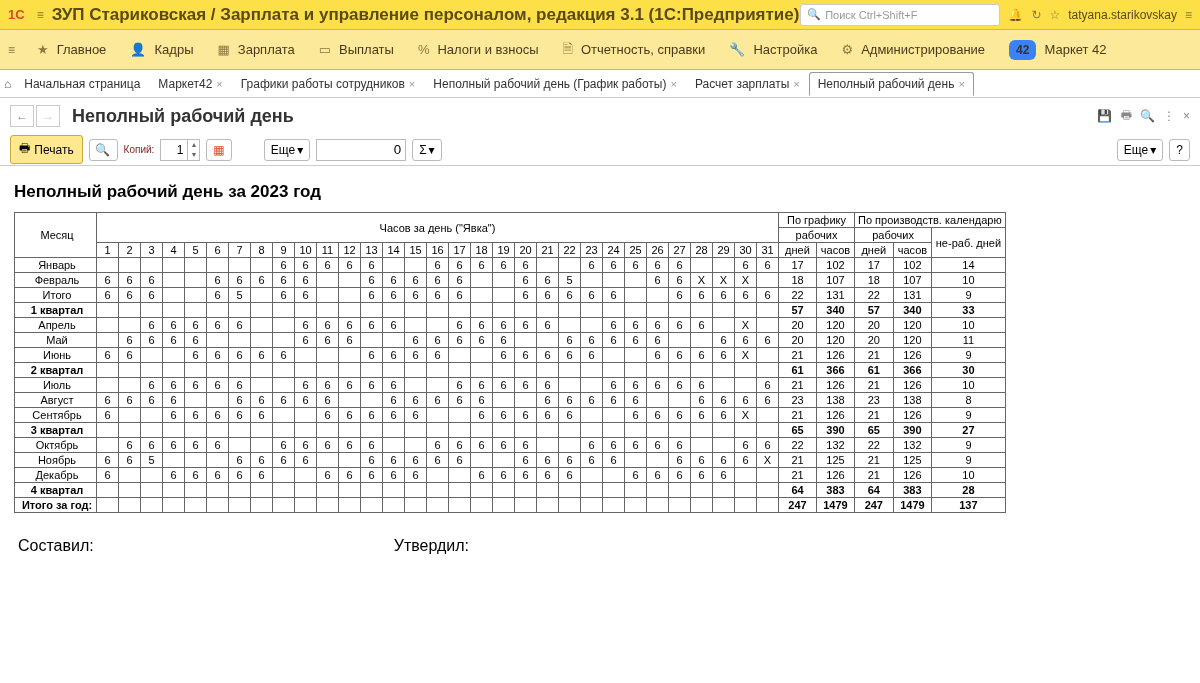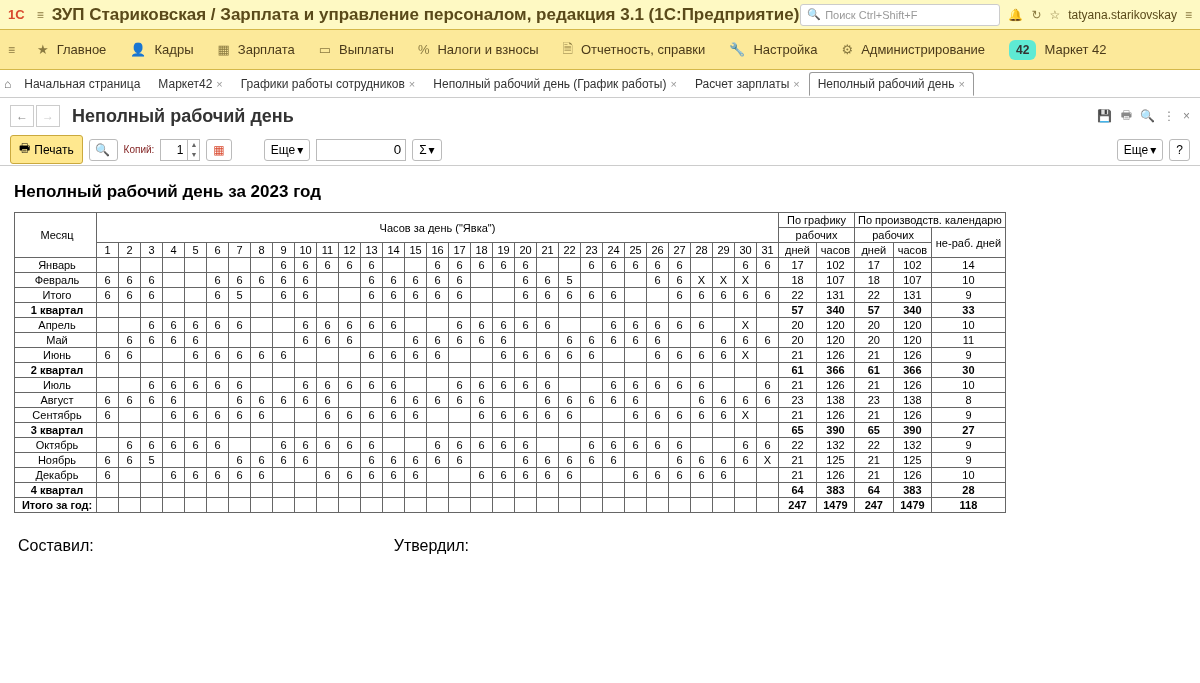--- a/index.html
+++ b/index.html
@@ -1,30 +1,30 @@
 <!DOCTYPE html>
 <html><head>
 <meta charset="utf-8">
 <style>
   * { box-sizing: border-box; margin: 0; padding: 0; }
   body { font-family: Arial, sans-serif; font-size: 12px; background: #fff; width: 1200px; height: 683px; overflow: hidden; }
-  .titlebar { background: #fef9c3; height: 30px; display: flex; align-items: center; padding: 0 8px; border-bottom: 1px solid #d4b84a; }
+  .titlebar { background: #fde047; height: 30px; display: flex; align-items: center; padding: 0 8px; border-bottom: 1px solid #d4b84a; }
   .logo-1c { color: #d94a2f; font-weight: bold; font-size: 13px; margin-right: 4px; }
   .burger { margin: 0 8px; color: #8a7a40; cursor: pointer; }
   .title-text { color: #5a4a1a; font-size: 17px; font-weight: bold; }
   .titlebar-right { margin-left: auto; display: flex; align-items: center; gap: 8px; }
   .search-box { background: #fff; border: 1px solid #ccc; border-radius: 3px; padding: 2px 6px; width: 200px; height: 22px; display: flex; align-items: center; color: #999; font-size: 11px; }
   .search-icon { margin-right: 4px; }
   .ti-icon { color: #8a7a40; cursor: pointer; }
   .username { color: #5a4a1a; font-size: 12px; }
   .mainmenu { background: #fce99a; height: 40px; display: flex; align-items: center; padding: 0 8px; gap: 4px; border-bottom: 1px solid #d4b84a; }
   .menu-burger { color: #8a7a40; margin-right: 8px; }
   .menu-item { display: flex; align-items: center; gap: 8px; padding: 4px 10px; color: #4a3a1a; font-size: 13px; cursor: pointer; }
   .menu-item .mi-icon { color: #8a7a40; }
-  .market42-btn { background: #5eead4; border-radius: 6px; padding: 3px 7px; font-weight: bold; color: #333; font-size: 12px; }
+  .market42-btn { background: #3b82f6; border-radius: 6px; padding: 3px 7px; font-weight: bold; color: #333; font-size: 12px; }
   .tabsbar { background: #fff; height: 28px; display: flex; align-items: center; padding: 0 4px; border-bottom: 1px solid #ccc; }
   .home-icon { color: #666; margin-right: 4px; }
   .tab { padding: 4px 8px; color: #333; font-size: 12px; display: flex; align-items: center; gap: 4px; cursor: pointer; border: 1px solid transparent; }
   .tab.active { border: 1px solid #999; border-bottom: 1px solid #fff; background: #fff; border-radius: 3px 3px 0 0; }
   .tab .x { color: #999; font-size: 11px; }
   .subheader { height: 36px; display: flex; align-items: center; padding: 0 10px; }
   .navarrows { display: flex; gap: 2px; }
   .navbtn { border: 1px solid #ccc; width: 24px; height: 22px; display: flex; align-items: center; justify-content: center; color: #888; cursor: pointer; }
   .page-title { font-size: 18px; font-weight: bold; color: #333; margin-left: 12px; }
   .page-actions { margin-left: auto; display: flex; gap: 8px; align-items: center; }
@@ -901,21 +901,21 @@
           <td class="day-col"></td>
           <td class="day-col"></td>
           <td class="day-col"></td>
           <td class="day-col"></td>
           <td class="day-col"></td>
           <td class="day-col"></td>
           <td>247</td>
   <td>1479</td>
   <td>247</td>
   <td>1479</td>
-  <td>118</td>
+  <td>137</td>
         </tr>
       </tbody>
   </table>
 
   <div class="sign-row">
     <span>Составил:</span>
     <span>Утвердил:</span>
   </div>
 </div>
 

